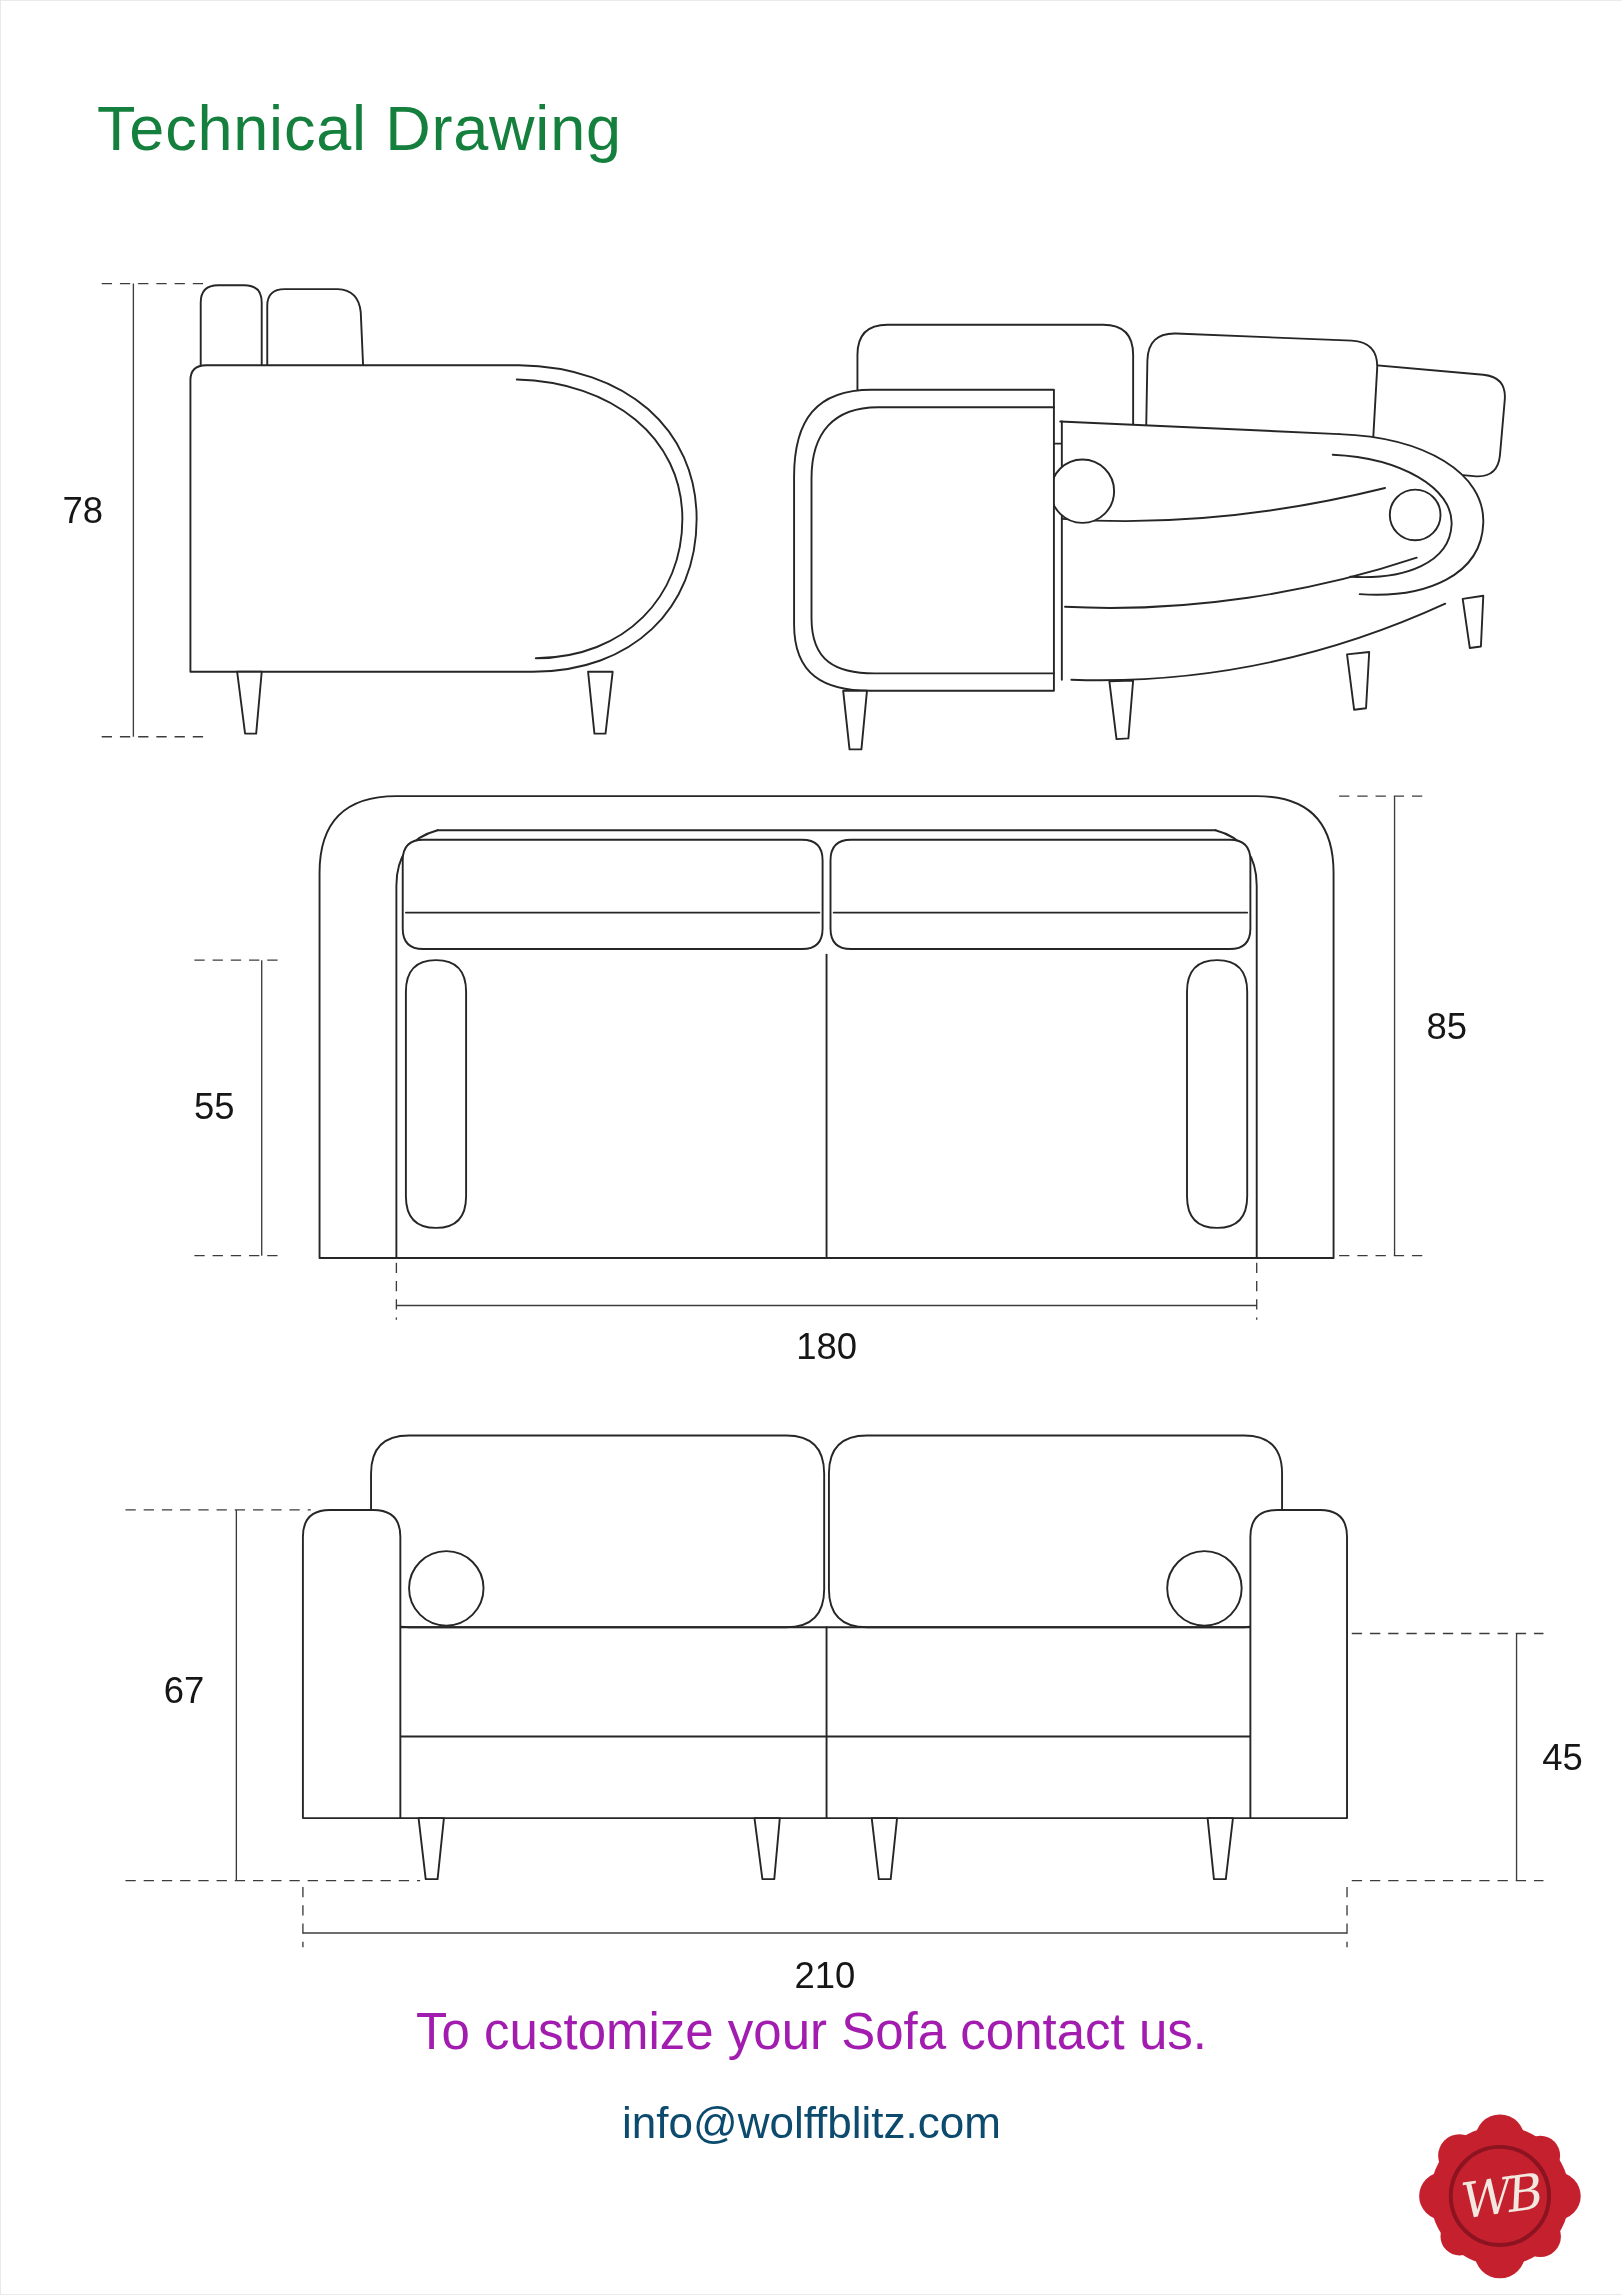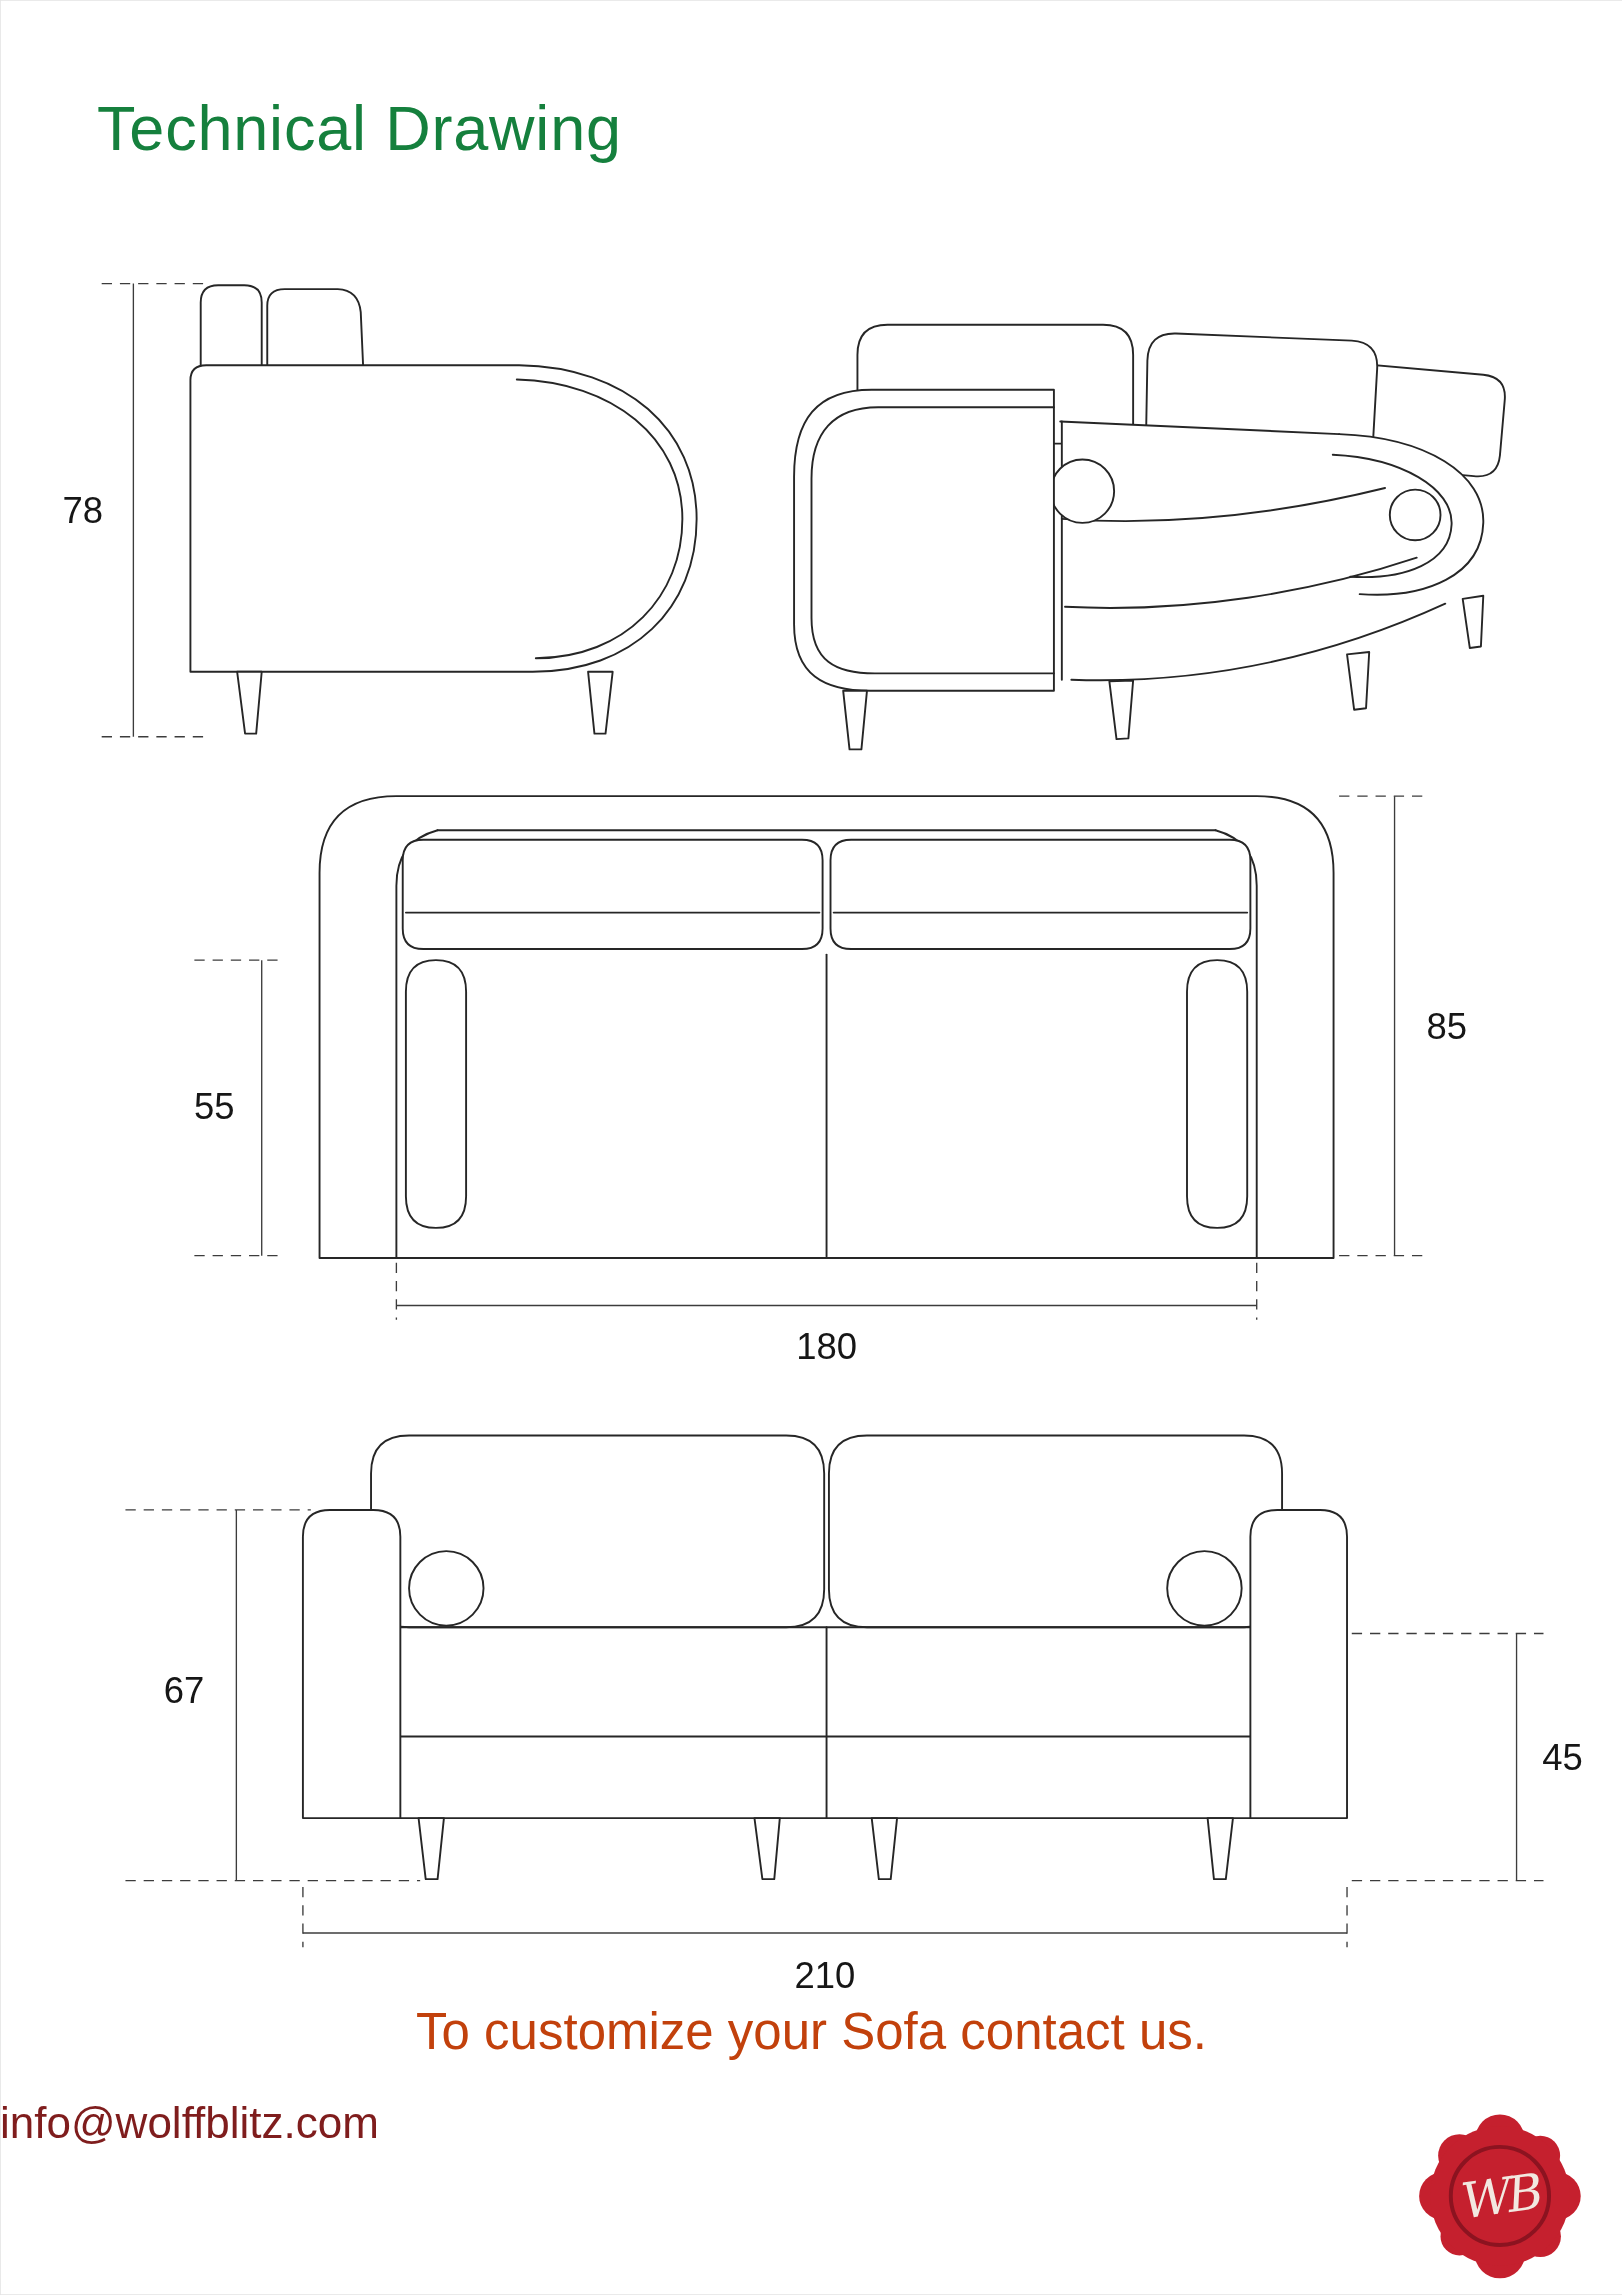--- a/index.html
+++ b/index.html
@@ -23,25 +23,25 @@
   .fillw{ fill: #ffffff; stroke: #262626; stroke-width: 2.4; stroke-linejoin: round; }
   .sil  { fill: #ffffff; stroke: none; }
   .dim  { fill: none; stroke: #3c3c3c; stroke-width: 1.7; }
   .dash { stroke-dasharray: 13 10; }
   .dim-text {
     font-family: "Liberation Sans", sans-serif;
     font-size: 46px; fill: #161616; text-anchor: middle;
   }
   .cta {
     position: absolute; top: 2002px; left: 0; width: 100%;
-    text-align: center; font-size: 51px; color: #c2410c;
+    text-align: center; font-size: 51px; color: #a21caf;
   }
   .email {
     position: absolute; top: 2098px; left: 0; width: 100%;
-    text-align: left; font-size: 44px; color: #7f1d1d;
+    text-align: center; font-size: 44px; color: #0c4a6e;
   }
   .seal-text {
     font-family: "DejaVu Serif", serif;
     font-style: italic; font-size: 62px; text-anchor: middle;
     letter-spacing: -6px;
   }
 </style>
 </head>
 <body>
 

